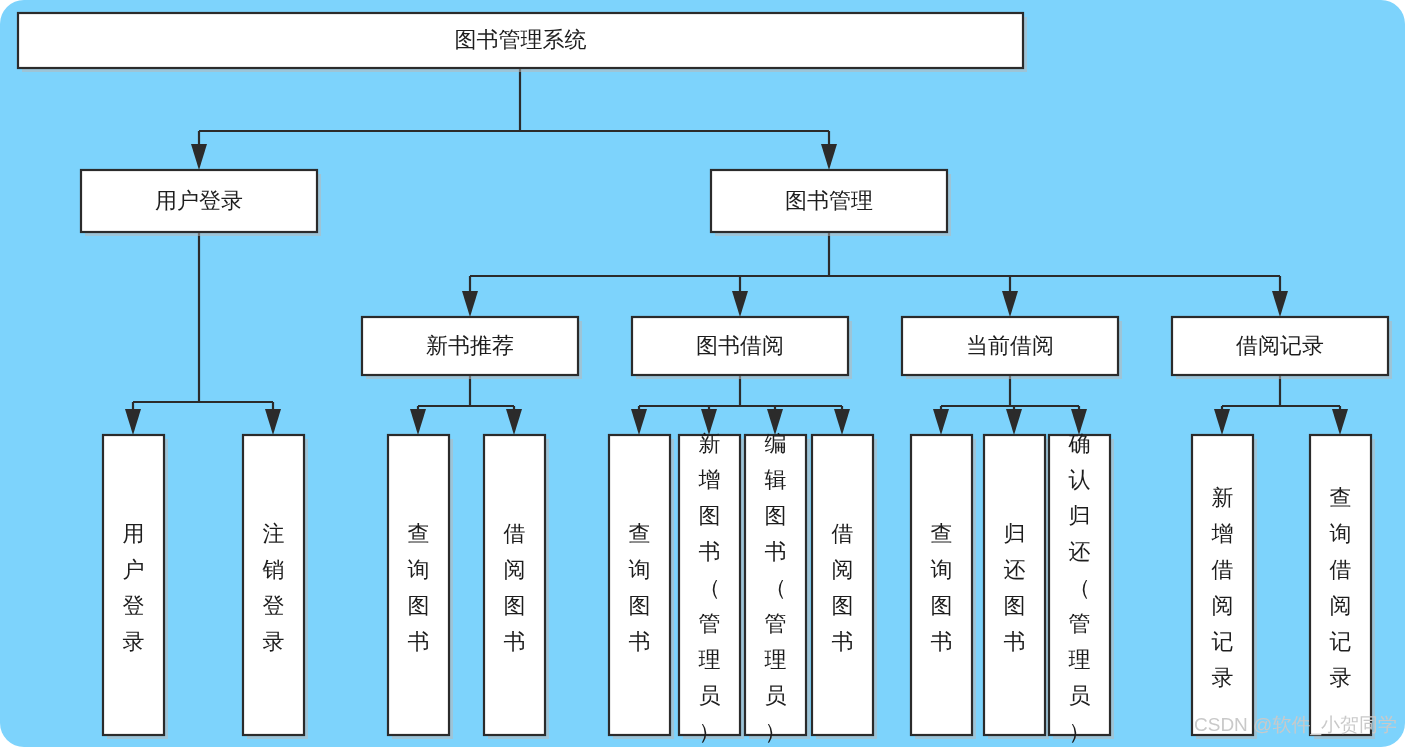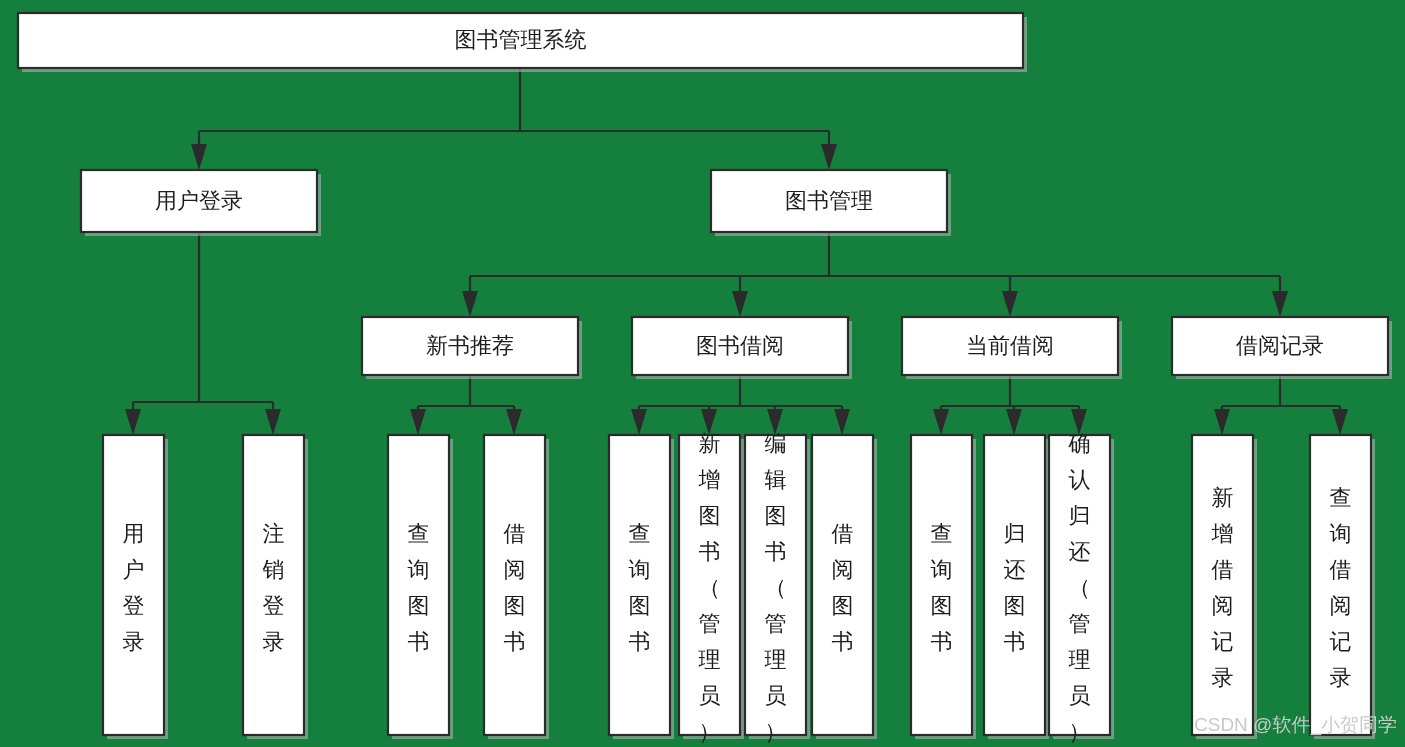--- a/index.html
+++ b/index.html
@@ -8,22 +8,23 @@
     padding: 0;
     background: #ffffff;
   }
   body {
     font-family: "Liberation Sans", "DejaVu Sans", sans-serif;
   }
   #canvas-wrap {
     position: relative;
     width: 1405px;
     height: 747px;
-    background: #15803d;
+    background: #7dd3fc;
     overflow: hidden;
+    border-radius: 24px;
   }
   svg#diagram {
     position: absolute;
     left: 0;
     top: 0;
     width: 1405px;
     height: 747px;
     display: block;
   }
   .node-box {

